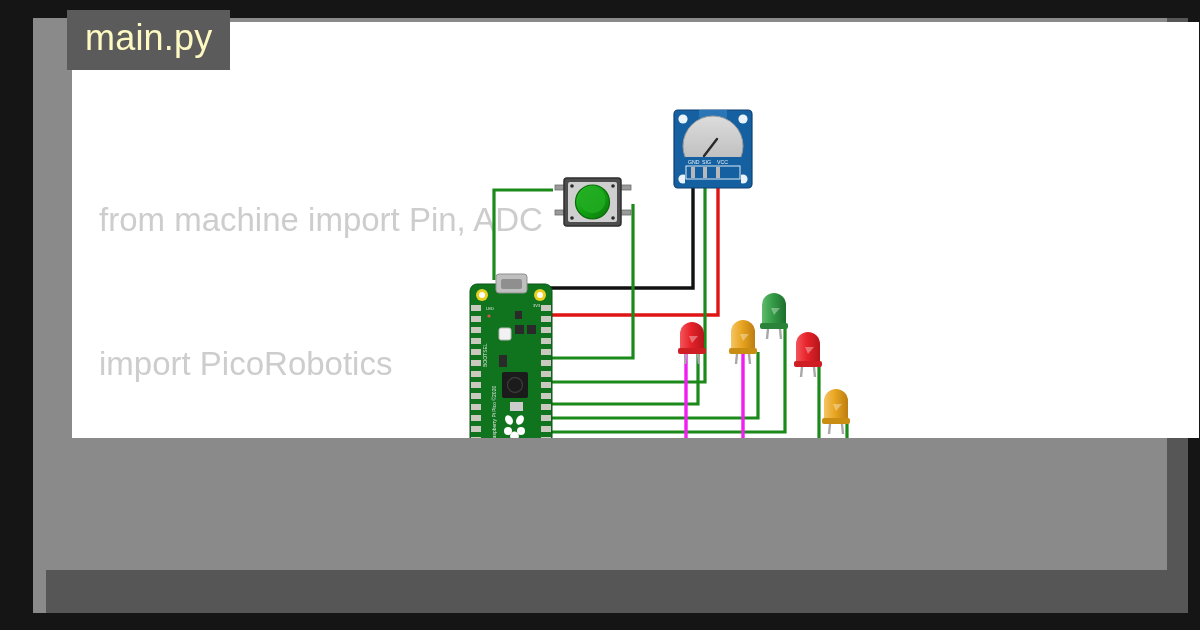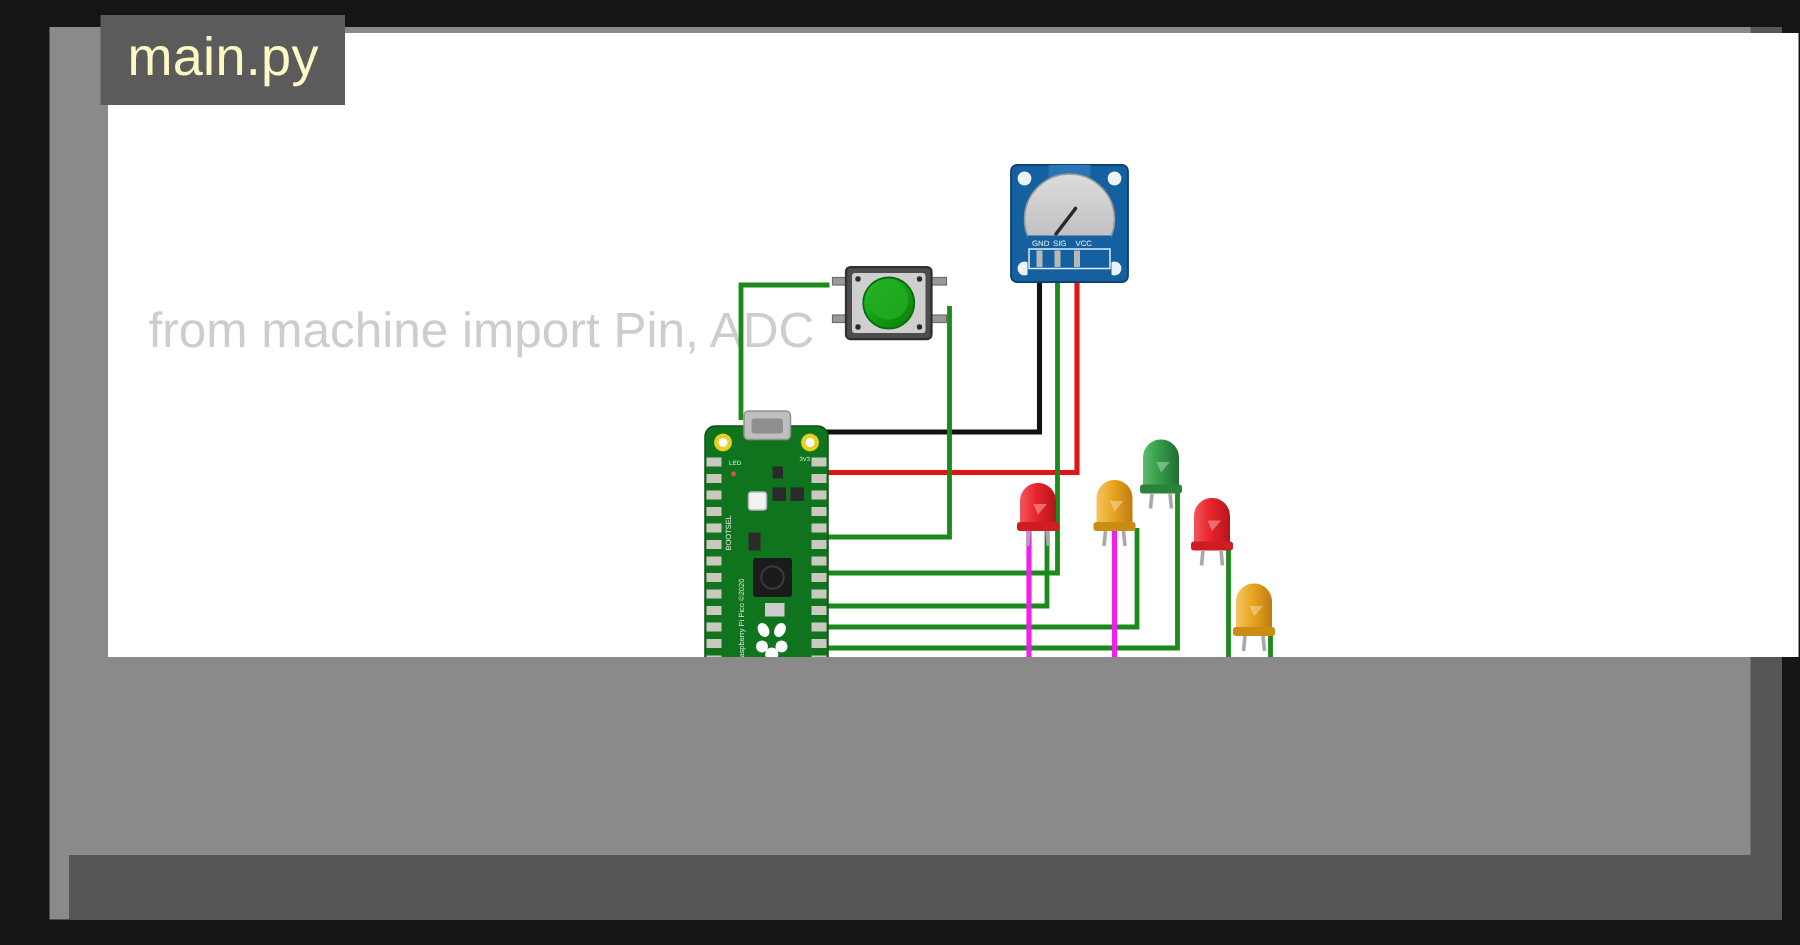--- a/index.html
+++ b/index.html
@@ -69,20 +69,21 @@
 <div id="stage">
 
   <div id="frame-outer"></div>
   <div id="frame-shadow"></div>
   <div id="frame-right-bar"></div>
 
   <div id="canvas">
 
     <div id="code">
       <div>from machine import Pin, ADC</div>
+      <div>import PicoRobotics</div>
       
       
       
       
       
       
       
       
     </div>
 

